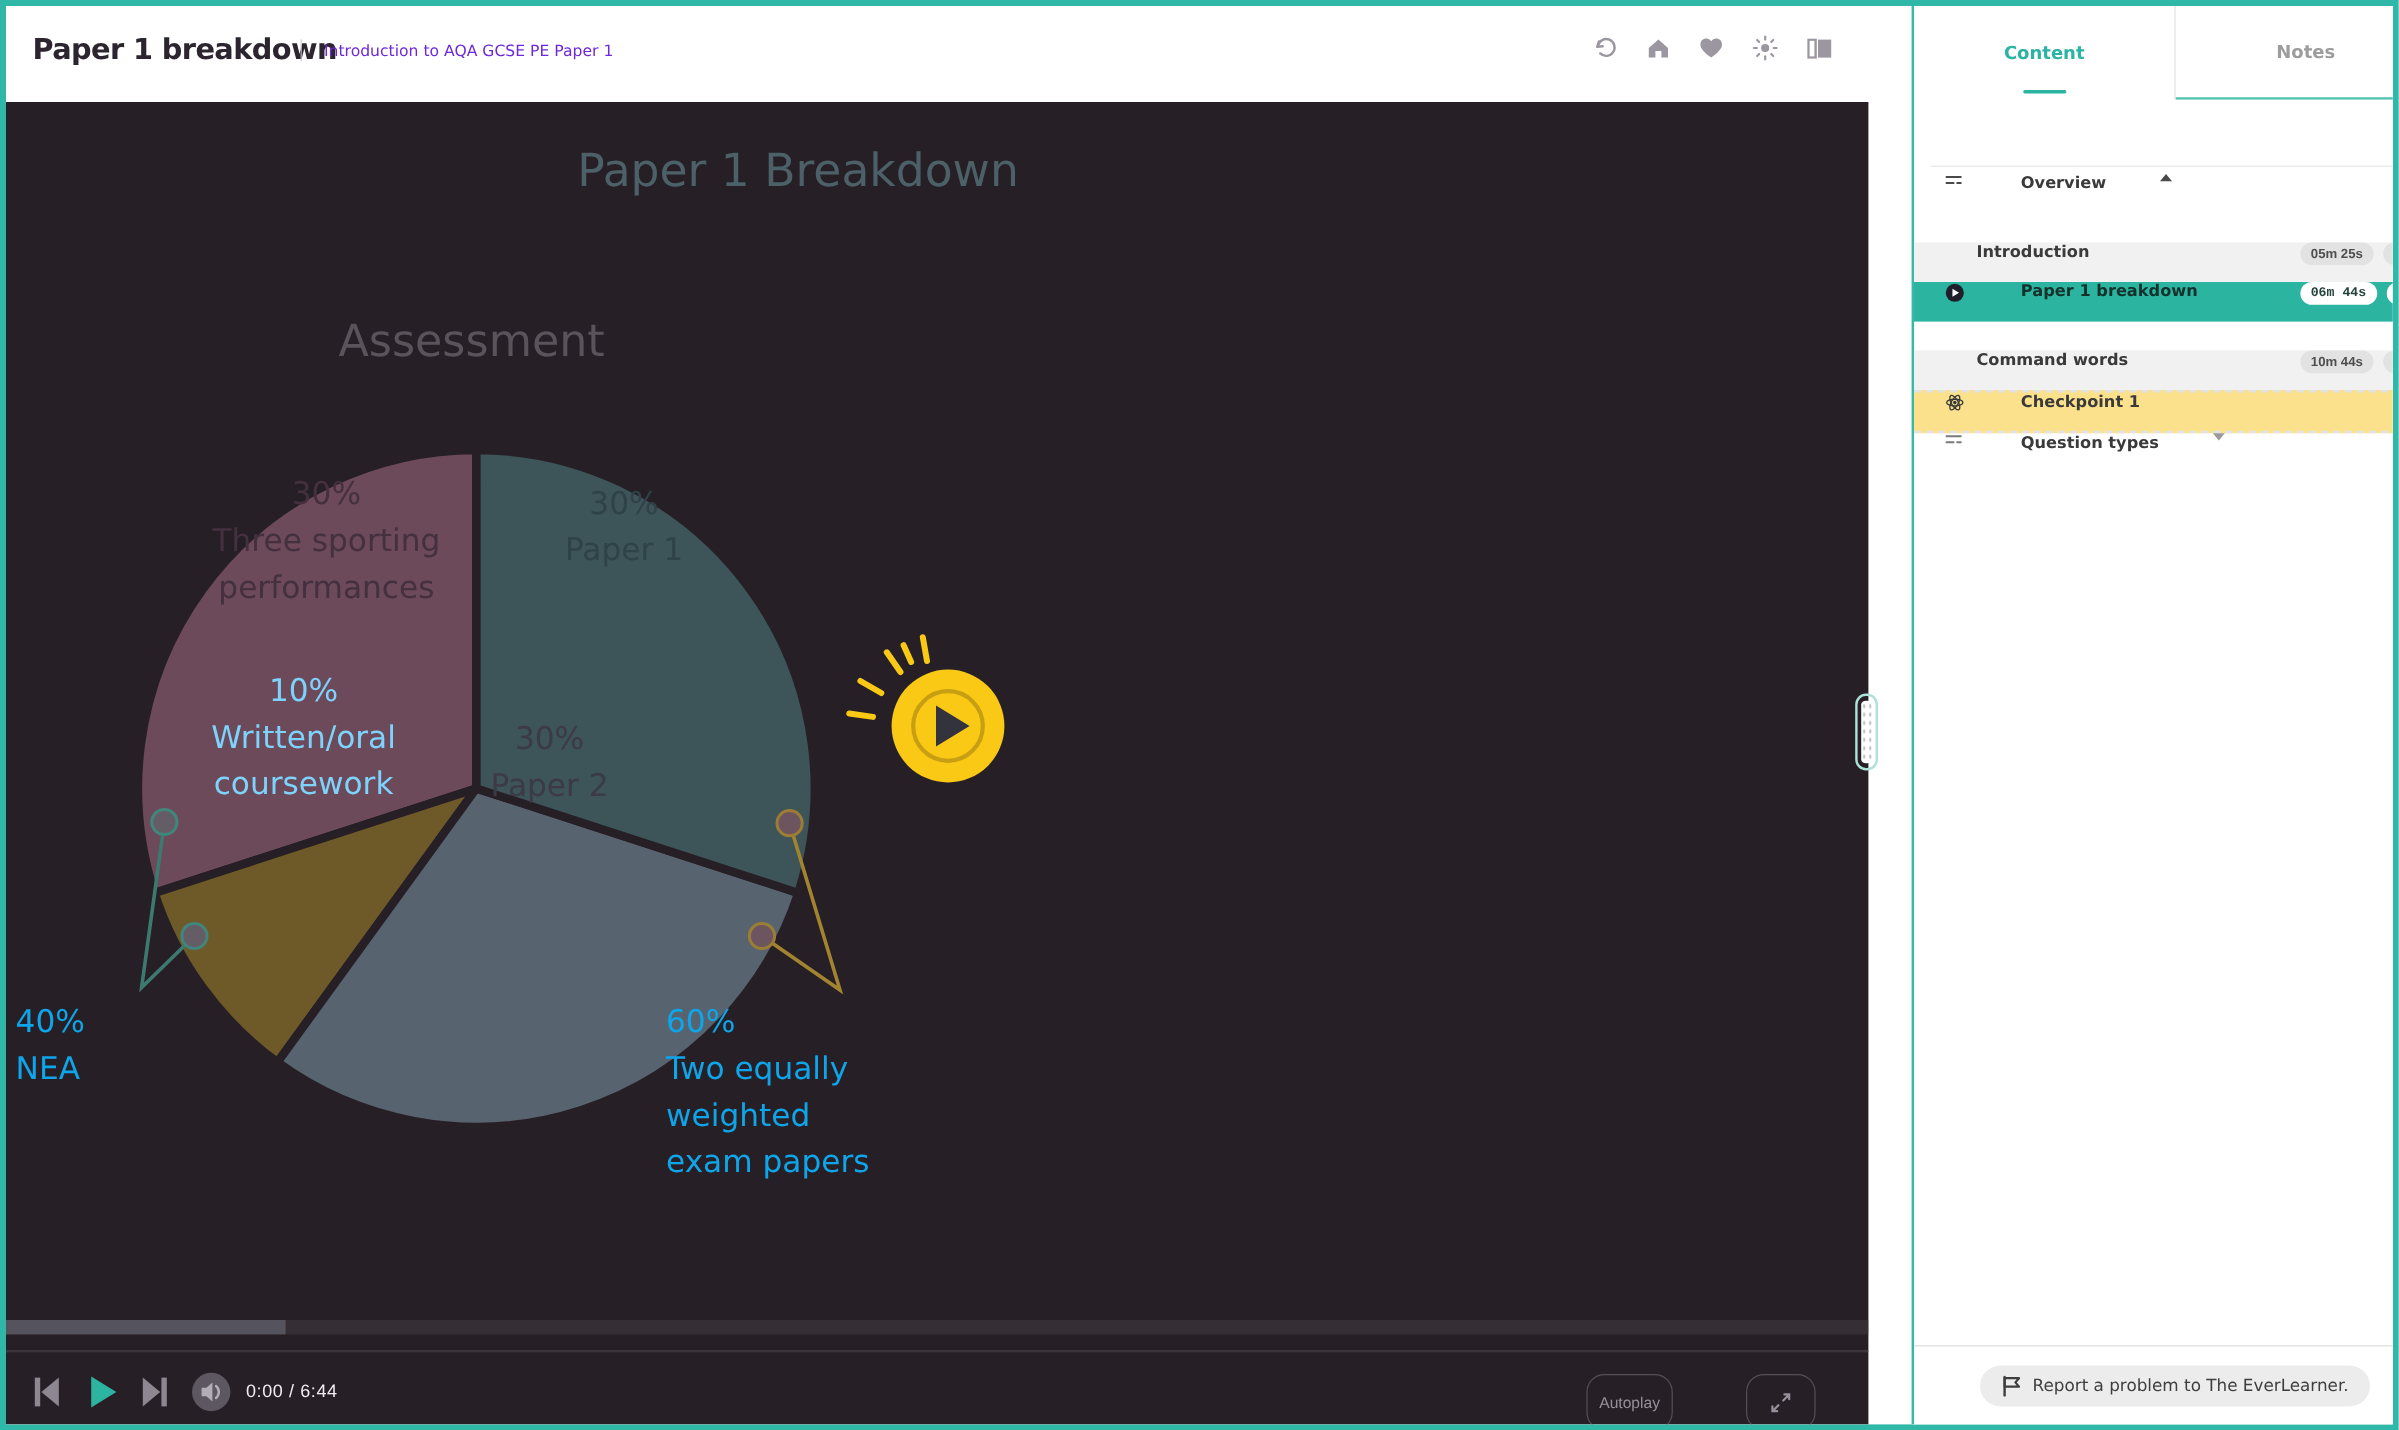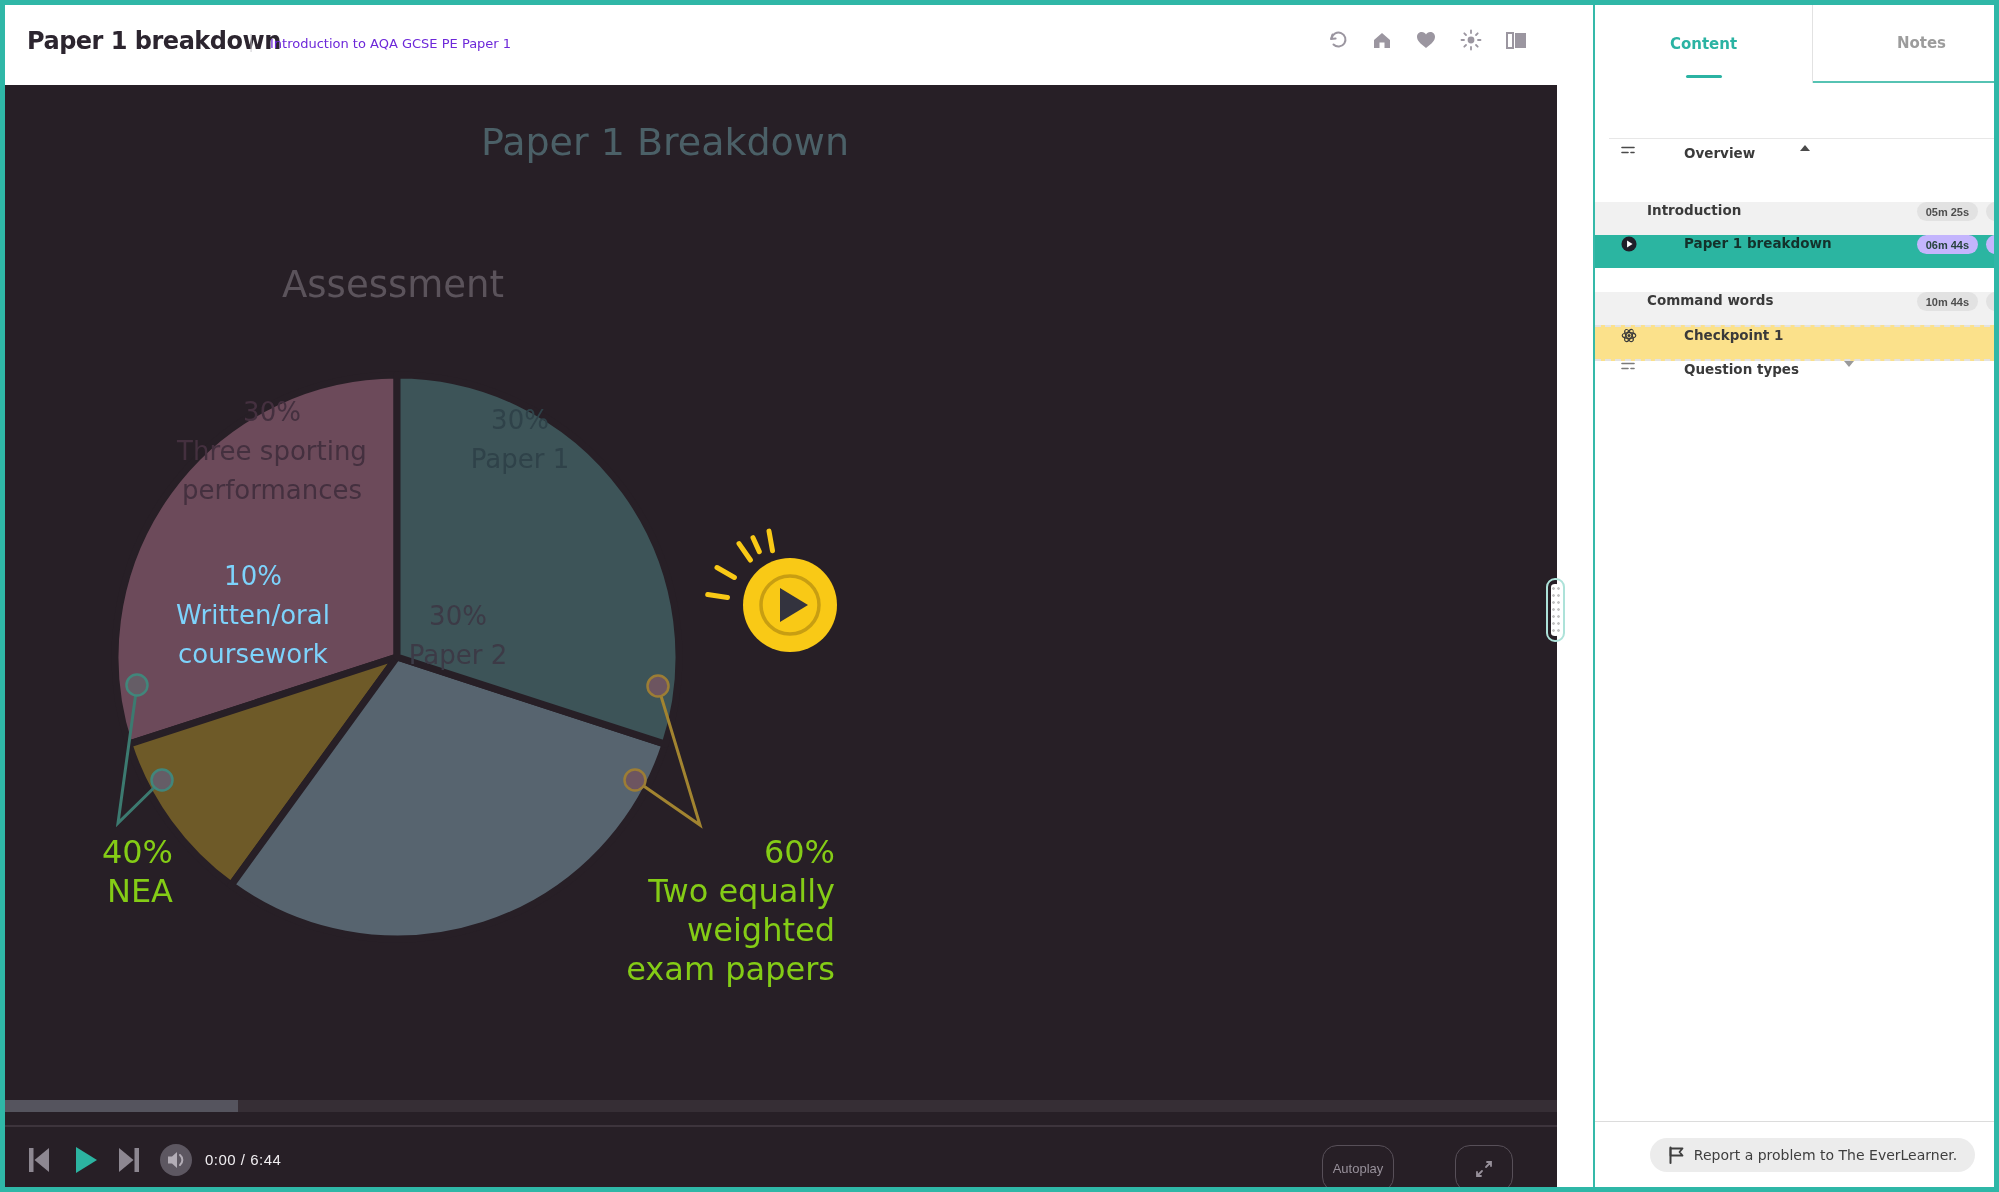--- a/index.html
+++ b/index.html
@@ -20,21 +20,21 @@
   
   #video{position:absolute;left:0;top:80px;width:1552px;height:1102px;background:#271f26;overflow:hidden;}
   #pie-chart{position:absolute;left:0;top:0;}
   .slide-title{position:absolute;left:360px;top:35px;width:600px;text-align:center;font-size:38px;color:#4b6067;letter-spacing:0px;}
   .slide-heading{position:absolute;left:188px;top:178px;width:400px;text-align:center;font-size:37px;color:#5b535b;}
   .slice-label{position:absolute;text-align:center;font-size:26px;line-height:39px;}
   .lbl-s0{left:395px;top:316px;width:240px;color:#2f4249;}
   .lbl-s1{left:333px;top:512px;width:240px;color:#3c3a46;}
   .lbl-s2{left:128px;top:472px;width:240px;color:#7dd3fc;}
   .lbl-s3{left:147px;top:308px;width:240px;color:#44303f;}
-  .callout-label{position:absolute;text-align:right;font-size:32px;line-height:39px;color:#84cc16;}
+  .callout-label{position:absolute;text-align:left;font-size:26px;line-height:39px;color:#0ea5e9;}
   .lbl-a0{left:8px;top:748px;width:160px;}
   .lbl-a1{left:550px;top:748px;width:280px;}
   
   #play-overlay{position:absolute;left:690px;top:438px;width:176px;height:156px;cursor:pointer;}
   
   #progress{position:absolute;left:0;top:1015px;width:1552px;height:12px;background:#362e35;}
   #progress-buffer{position:absolute;left:0;top:0;height:12px;background:#55545e;}
   #progress-line{position:absolute;left:0;top:1040px;width:1552px;height:2px;background:#3d343c;}
   #controls{position:absolute;left:0;top:1048px;width:1552px;height:54px;}
   .ctl{position:absolute;top:11px;cursor:pointer;}
@@ -70,21 +70,21 @@
   .row.child{padding-left:52px;margin-top:24px;}
   .row.gray{background:#f1f1f1;}
   .row.active{background:#2bb5a1;color:#14312b;padding-left:26px;}
   .row.active .r-icon{margin-right:10px;}
   .row.checkpoint{background:#fbe18b;height:36px;border-top:2px dashed #e2e2e2;border-bottom:2px dashed #e2e2e2;}
   .tri-up{width:0;height:0;border-left:5px solid transparent;border-right:5px solid transparent;border-bottom:6px solid #4a4a4a;margin-left:8px;}
   .tri-down{width:0;height:0;border-left:5px solid transparent;border-right:5px solid transparent;border-top:6px solid #9a9a9a;margin-left:8px;}
   .badges{margin-left:auto;display:flex;gap:8px;align-items:center;}
   .pill{height:19px;border-radius:10px;background:#e2e2e2;color:#4e4e4e;font-size:11px;font-weight:bold;
     display:flex;align-items:center;padding:0 9px;font-family:"Liberation Sans",sans-serif;}
-  .row.active .pill{background:#c4b5fd;color:#27433d;}
+  .row.active .pill{background:#ffffff;color:#27433d;font-family:Liberation Mono, monospace;}
   #report-bar{position:absolute;left:0;bottom:0;width:435px;height:66px;border-top:1px solid #dcdcdc;background:#ffffff;
     display:flex;align-items:center;justify-content:center;}
   #report-btn{height:34px;background:#ececec;border:none;border-radius:17px;display:flex;align-items:center;gap:9px;
     padding:0 18px;font-size:14px;color:#3e3e3e;cursor:pointer;font-family:"DejaVu Sans","Liberation Sans",sans-serif;}
 </style>
 </head>
 <body>
 
 <div id="app">
 

